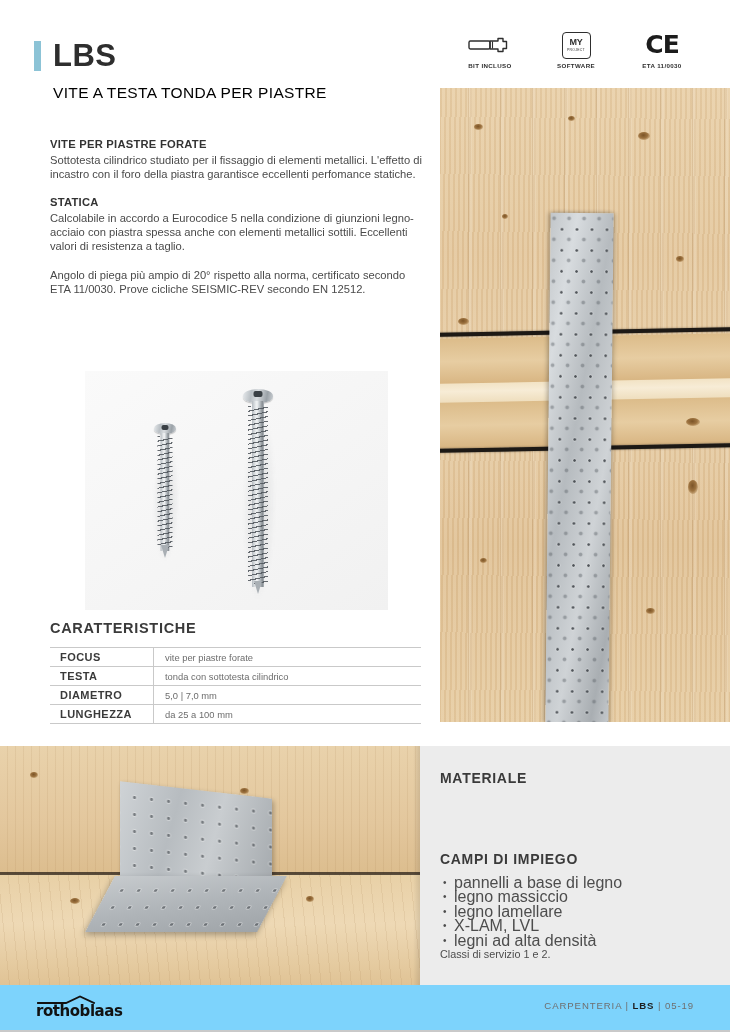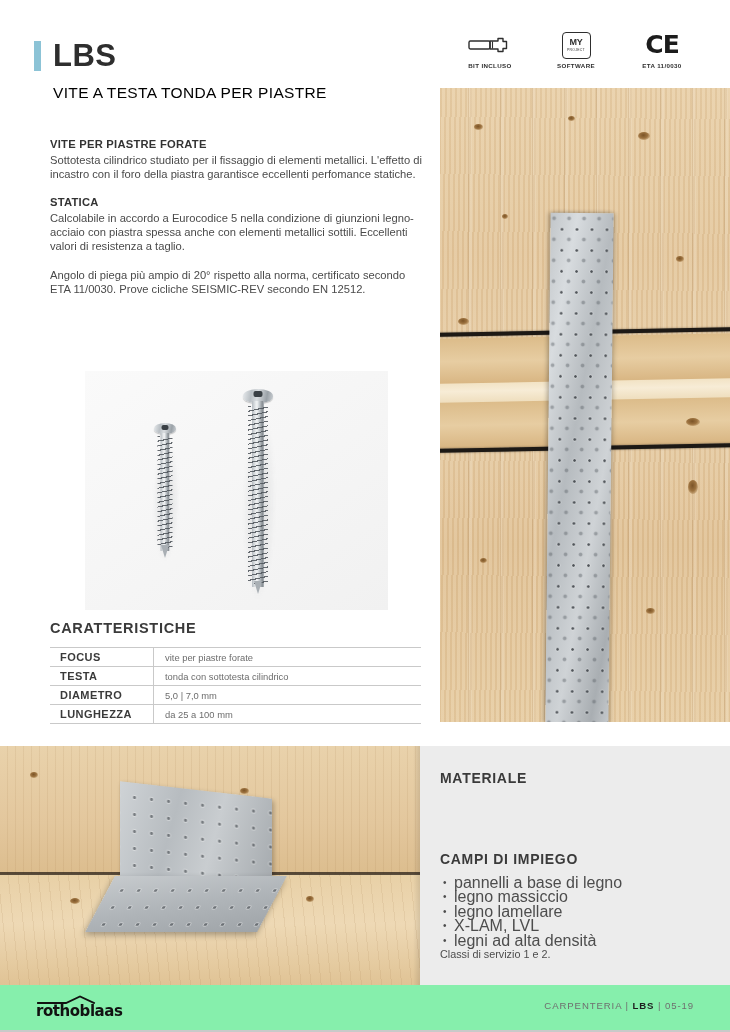--- a/index.html
+++ b/index.html
@@ -408,21 +408,21 @@
     left: 20px; top: 202px;
     font-size: 10.8px;
     color: #4d4d4d;
   }
 
   
   .footer {
     position: absolute;
     left: 0; top: 985px;
     width: 730px; height: 47px;
-    background: #86efac;
+    background: #7dd3fc;
   }
   .logo {
     position: absolute;
     left: 36px; top: 10px;
     width: 100px;
   }
   .logo-roof {
     position: absolute;
     left: 0; top: 0;
     width: 100px; height: 9px;

